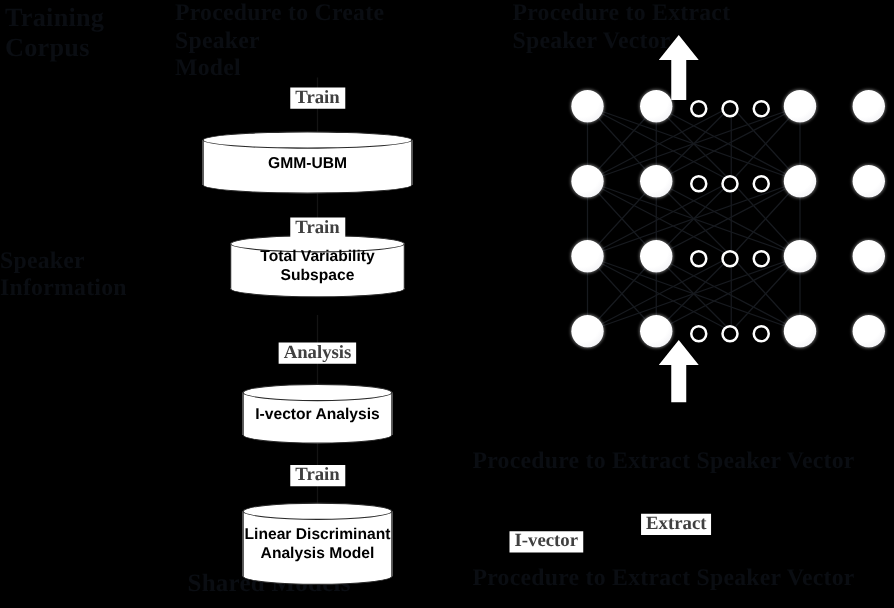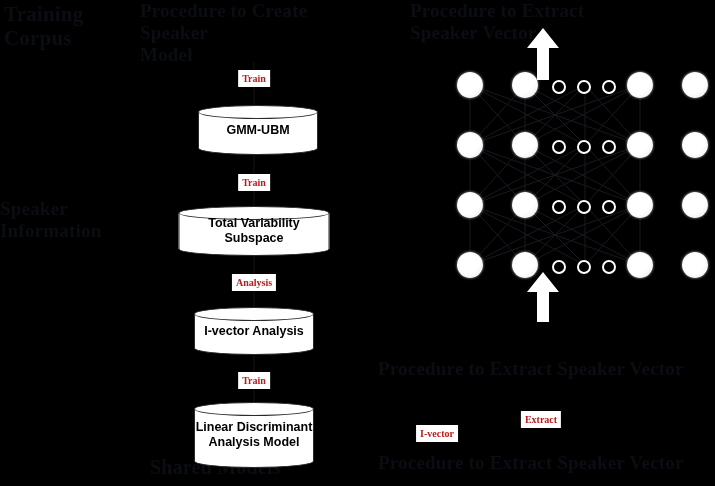--- a/index.html
+++ b/index.html
@@ -28,24 +28,24 @@
     line-height: 1.15;
     white-space: pre-line;
     letter-spacing: .2px;
     user-select: none;
   }
 
   
   .chip {
     position: absolute;
     background: #ffffff;
-    color: #b91c1c;
+    color: #404040;
     font-family: "Liberation Serif", serif;
     font-weight: bold;
-    font-size: 10px;
+    font-size: 15px;
     line-height: 15px;
     padding: 1px 4px;
     white-space: nowrap;
     transform: translateX(-50%);
     z-index: 6;
   }
 
   
   .cyl {
     position: absolute;
@@ -149,30 +149,30 @@
 
   <div class="faint" style="left:378px; top:452px; width:335px; font-size:19px;">Procedure to Extract Speaker Vector</div>
 
   <div class="vline" style="left:254px; top:62px;  height:50px;"></div>
   <div class="vline" style="left:254px; top:152px; height:58px;"></div>
   <div class="vline" style="left:254px; top:252px; height:58px;"></div>
   <div class="vline" style="left:254px; top:352px; height:52px;"></div>
 
   <div class="chip" style="left:254px; top:70px;">Train</div>
 
-  <div class="cyl" style="left:258px; top:105px; width:120px; height:50px;">
+  <div class="cyl" style="left:246px; top:105px; width:120px; height:50px;padding-left:48px;">
     <div class="bot"></div>
     <div class="body"></div>
     <div class="top"></div>
     <div class="cap-txt">GMM-UBM</div>
   </div>
 
   <div class="chip" style="left:254px; top:174px;">Train</div>
 
-  <div class="cyl" style="left:254px; top:206px; width:140px; height:50px;padding-left:11px;">
+  <div class="cyl" style="left:254px; top:188px; width:140px; height:50px;">
     <div class="bot"></div>
     <div class="body"></div>
     <div class="top"></div>
     <div class="cap-txt" style="white-space:pre-line;">Total Variability
 Subspace</div>
   </div>
 
   <div class="chip" style="left:254px; top:274px;">Analysis</div>
 
   <div class="cyl" style="left:254px; top:307px; width:120px; height:48px;">

